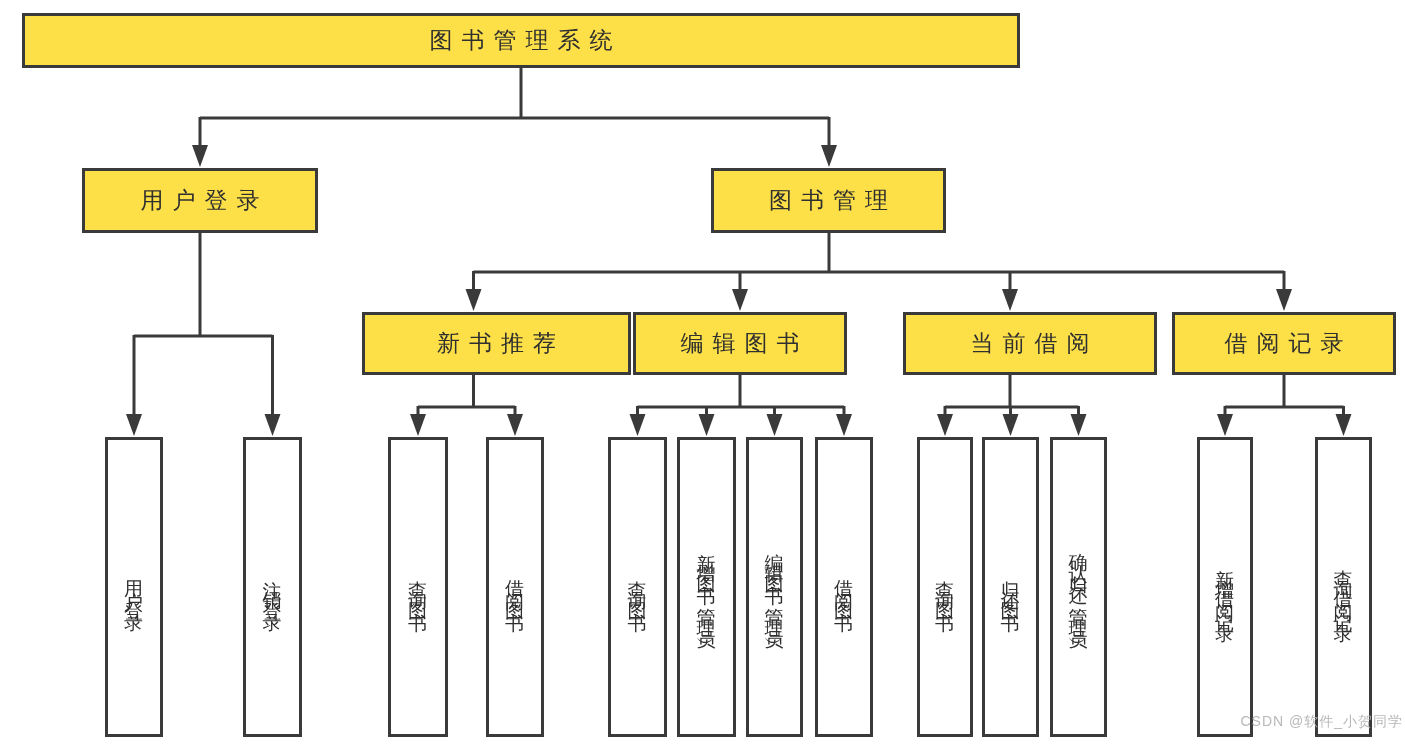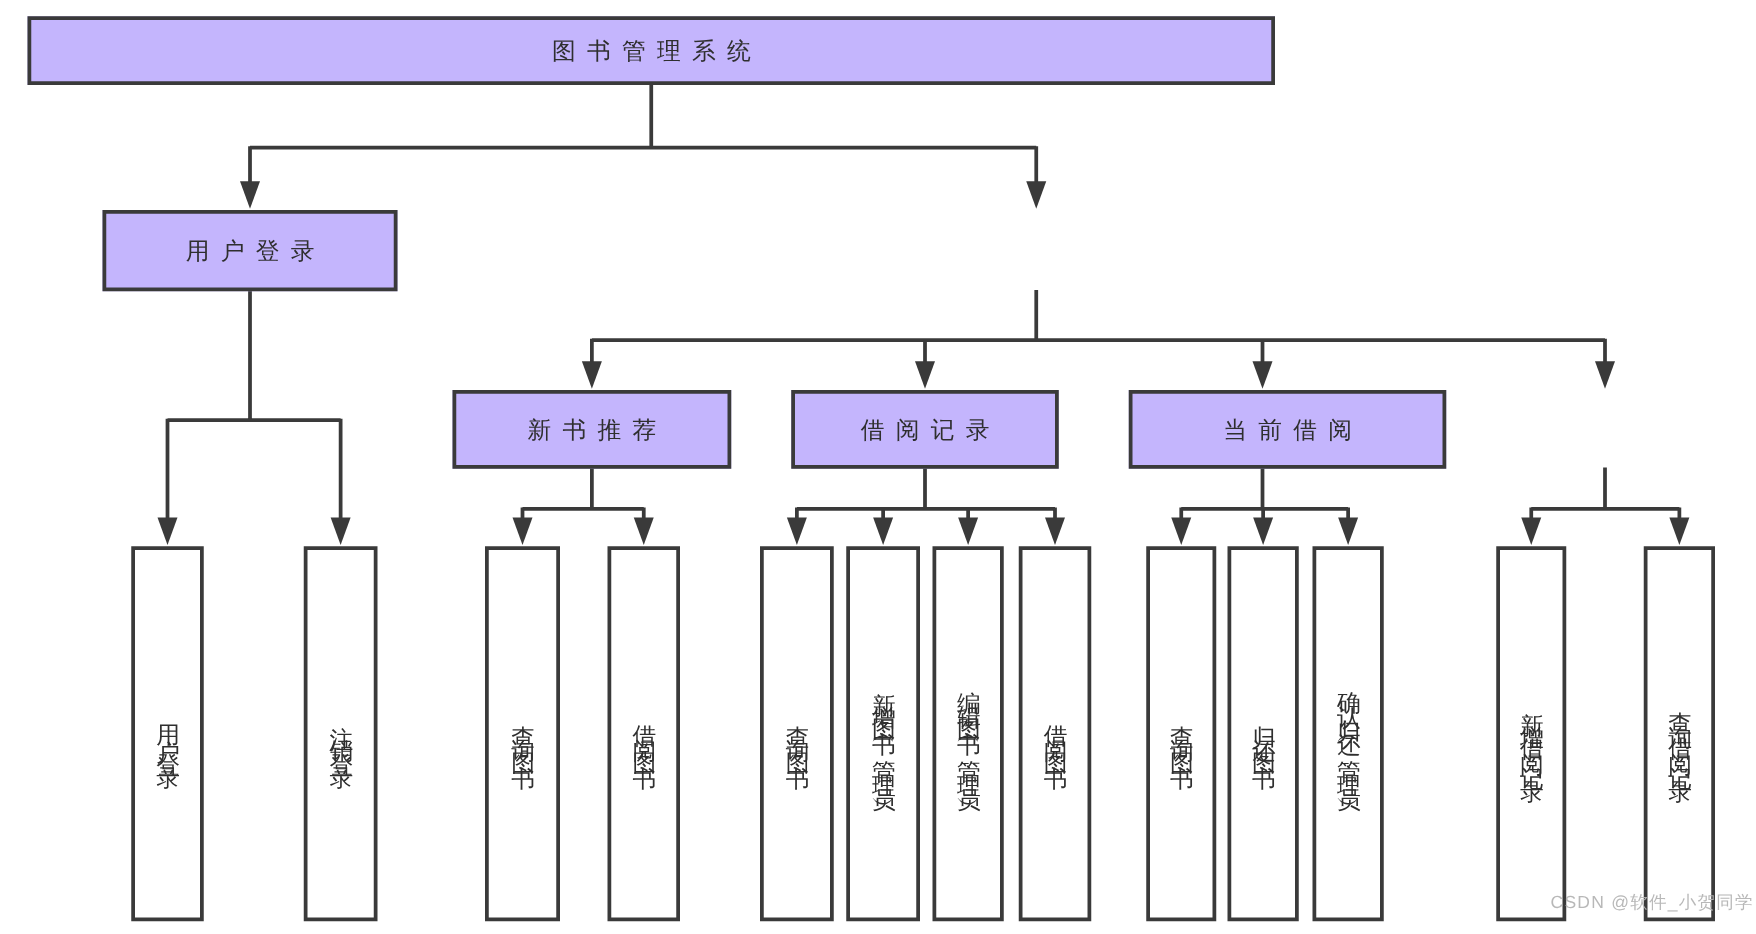--- a/index.html
+++ b/index.html
@@ -2,23 +2,23 @@
 <html><head>
 <meta charset="utf-8">
 <style>
   html,body{margin:0;padding:0;background:#ffffff;}
   .canvas{
     position:relative;width:1405px;height:747px;background:#ffffff;overflow:hidden;
     font-family:"Liberation Sans",sans-serif;color:#2f2f2f;
   }
   .wires{position:absolute;left:0;top:0;}
   .hbox{
-    position:absolute;box-sizing:border-box;border:3px solid #3a3a3a;background:#c4b5fd;
+    position:absolute;box-sizing:border-box;border:3px solid #3a3a3a;background:#fde047;
     display:flex;align-items:center;justify-content:center;
-    font-size:19px;letter-spacing:9px;text-indent:9px;white-space:nowrap;
+    font-size:23px;letter-spacing:9px;text-indent:9px;white-space:nowrap;
   }
   .vbox{
     position:absolute;top:437px;height:300px;box-sizing:border-box;
     border:3px solid #3a3a3a;background:#ffffff;
     display:flex;align-items:center;justify-content:center;
   }
   .vtext{
     writing-mode:vertical-rl;text-orientation:mixed;
     font-size:19px;line-height:1;letter-spacing:11px;white-space:nowrap;
   }
@@ -68,24 +68,26 @@
       <polygon points="1002.5,414 1018.5,414 1010.5,436"></polygon>
       <polygon points="1070.5,414 1086.5,414 1078.5,436"></polygon>
       <polygon points="1217,414 1233,414 1225,436"></polygon>
       <polygon points="1335.5,414 1351.5,414 1343.5,436"></polygon>
     </g>
   </svg>
 
   <div class="hbox" style="left:22px;top:13px;width:998px;height:55px">图书管理系统</div>
 
   <div class="hbox" style="left:82px;top:168px;width:236px;height:65px">用户登录</div>
+  <div class="hbox" style="left:711px;top:168px;width:235px;height:65px">图书管理</div>
 
-  <div class="hbox" style="left:362px;top:312px;width:223px;height:63px">新书推荐</div>
-  <div class="hbox" style="left:633px;top:312px;width:214px;height:63px">借阅记录</div>
+  <div class="hbox" style="left:362px;top:312px;width:269px;height:63px">新书推荐</div>
+  <div class="hbox" style="left:633px;top:312px;width:214px;height:63px">编辑图书</div>
   <div class="hbox" style="left:903px;top:312px;width:254px;height:63px">当前借阅</div>
+  <div class="hbox" style="left:1172px;top:312px;width:224px;height:63px">借阅记录</div>
 
   <div class="vbox" style="left:105px;width:58px">
     <span class="vtext">用户登录</span>
   </div>
   <div class="vbox" style="left:243px;width:59px">
     <span class="vtext">注销登录</span>
   </div>
 
   <div class="vbox" style="left:388px;width:60px">
     <span class="vtext">查询图书</span>

